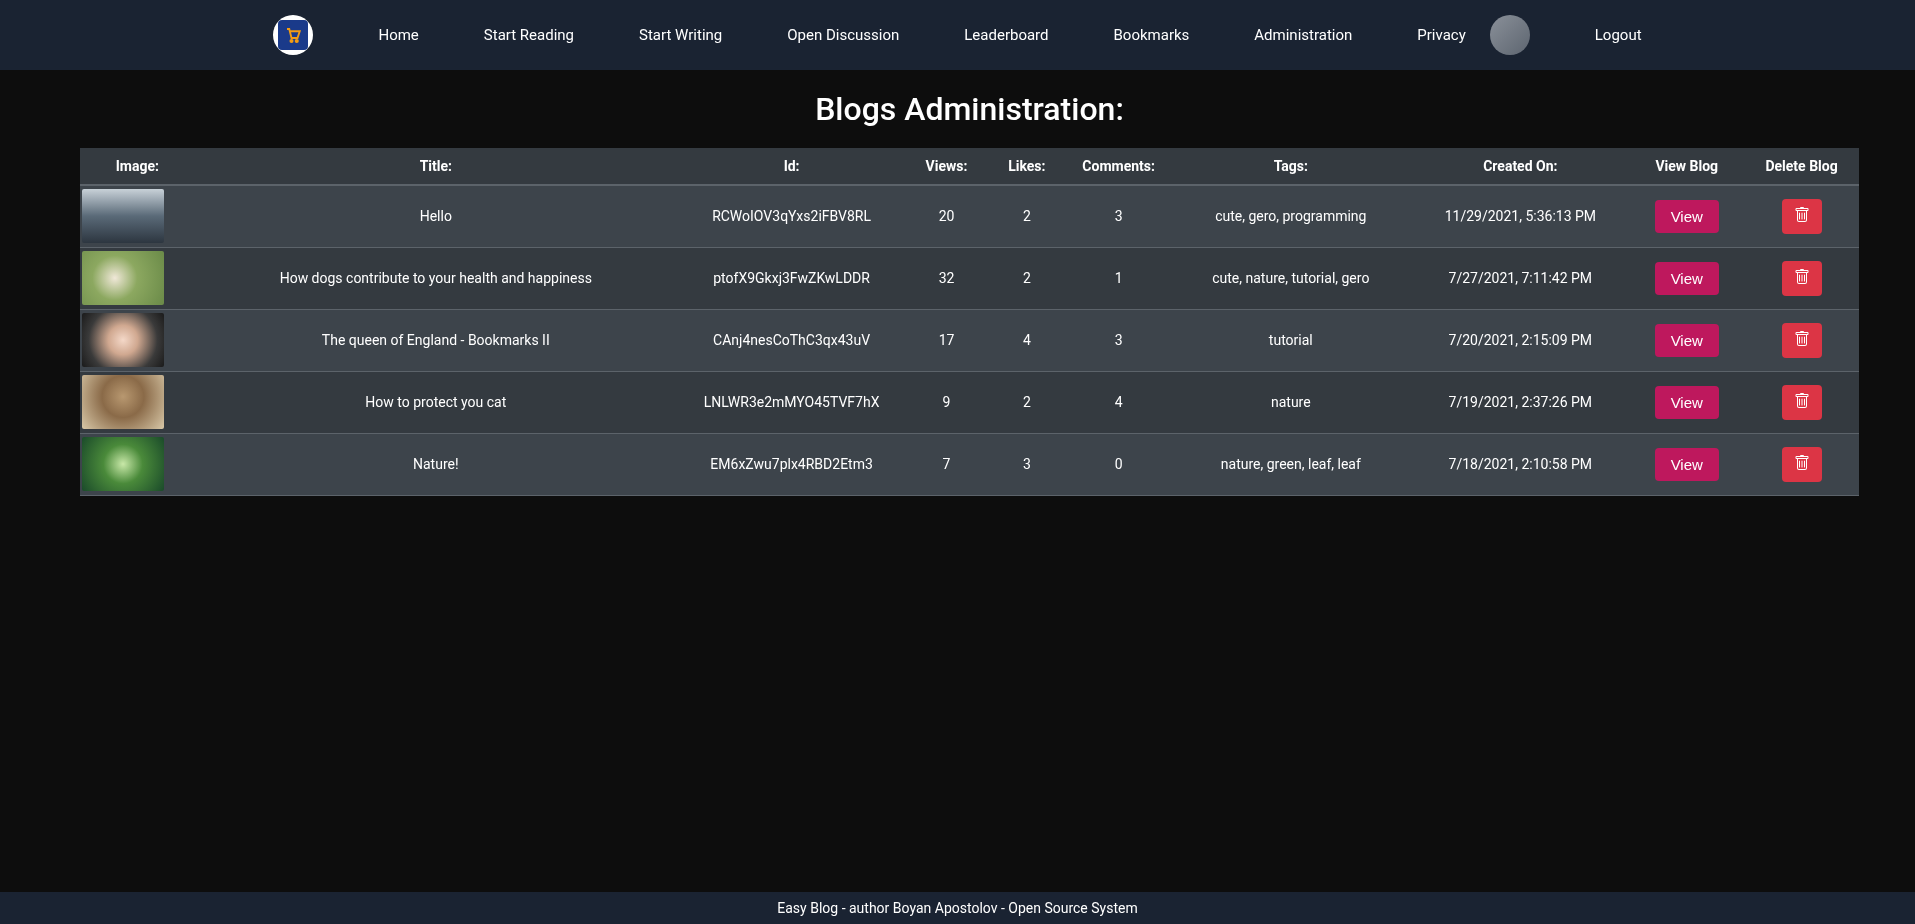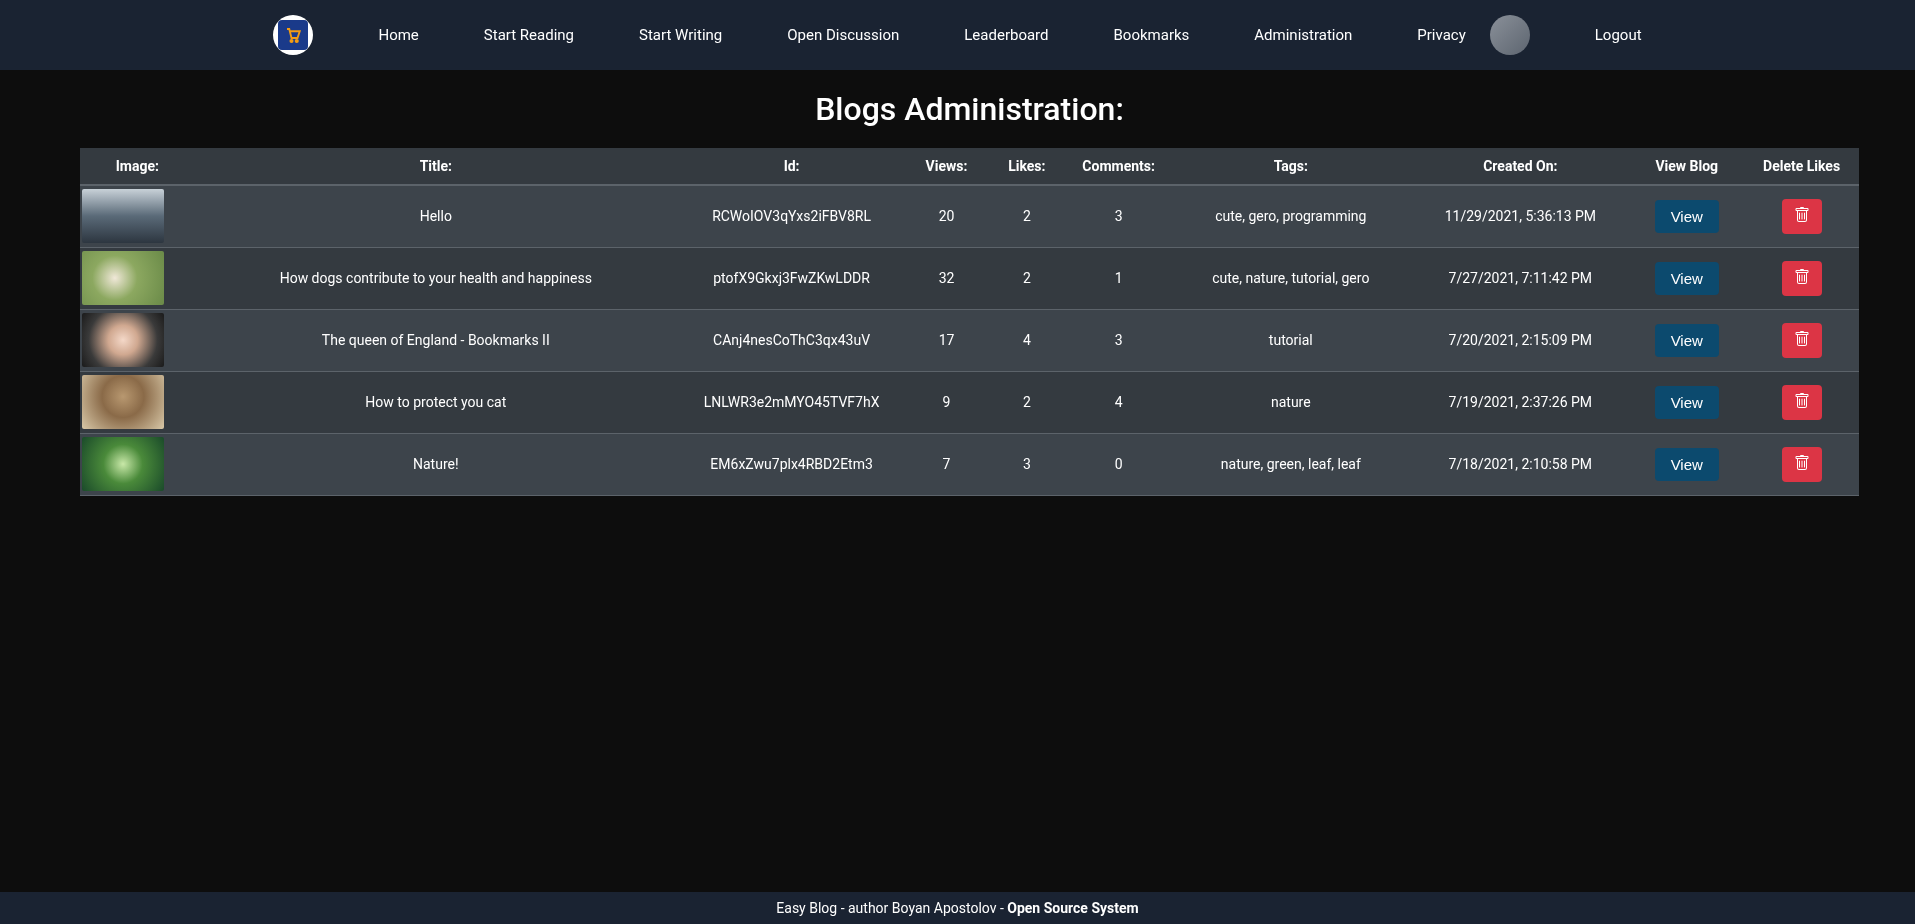--- a/index.html
+++ b/index.html
@@ -118,21 +118,21 @@
       display: block;
       border-radius: 2px;
     }
     .thumb-1 { background: linear-gradient(180deg, #c8d1d8 0%, #5a6a78 50%, #2d3640 100%); }
     .thumb-2 { background: radial-gradient(circle at 40% 50%, #f0e8d8 0%, #8ca860 40%, #6a8a48 100%); }
     .thumb-3 { background: radial-gradient(circle at 50% 50%, #f4d8c8 0%, #d0a890 30%, #3a3a3a 70%, #1a1a1a 100%); }
     .thumb-4 { background: radial-gradient(circle at 50% 40%, #b89870 0%, #8a6a48 40%, #d8c8a8 100%); }
     .thumb-5 { background: radial-gradient(circle at 50% 50%, #c8e8a8 0%, #4a8a3a 40%, #1a4a2a 100%); }
     
     .btn-view {
-      background-color: #0c4a6e;
+      background-color: #be185d;
       color: #ffffff;
       border: none;
       padding: 8px 16px;
       border-radius: 4px;
       cursor: pointer;
       font-size: 15px;
     }
     .btn-delete {
       background-color: #dc3545;
       color: #ffffff;
@@ -150,21 +150,21 @@
     }
     
     
     .footer {
       background-color: #1a2332;
       padding: 8px 0;
       text-align: center;
       font-size: 14px;
     }
     .footer strong {
-      font-weight: bold;
+      font-weight: normal;
     }
     
     .col-image { width: 100px; }
     .col-title { width: 420px; }
     .col-id { width: 200px; }
     .col-views { width: 70px; }
     .col-likes { width: 70px; }
     .col-comments { width: 90px; }
     .col-tags { width: 210px; }
     .col-created { width: 190px; }
@@ -204,21 +204,21 @@
       <tr>
         <th class="col-image">Image:</th>
         <th class="col-title">Title:</th>
         <th class="col-id">Id:</th>
         <th class="col-views">Views:</th>
         <th class="col-likes">Likes:</th>
         <th class="col-comments">Comments:</th>
         <th class="col-tags">Tags:</th>
         <th class="col-created">Created On:</th>
         <th class="col-view">View Blog</th>
-        <th class="col-delete">Delete Likes</th>
+        <th class="col-delete">Delete Blog</th>
       </tr>
     </thead>
     <tbody id="table-body">
     <tr>
           <td class="img-cell">
             <div class="thumb thumb-1"></div>
           </td>
           <td>Hello</td>
           <td>RCWoIOV3qYxs2iFBV8RL</td>
           <td>20</td>

